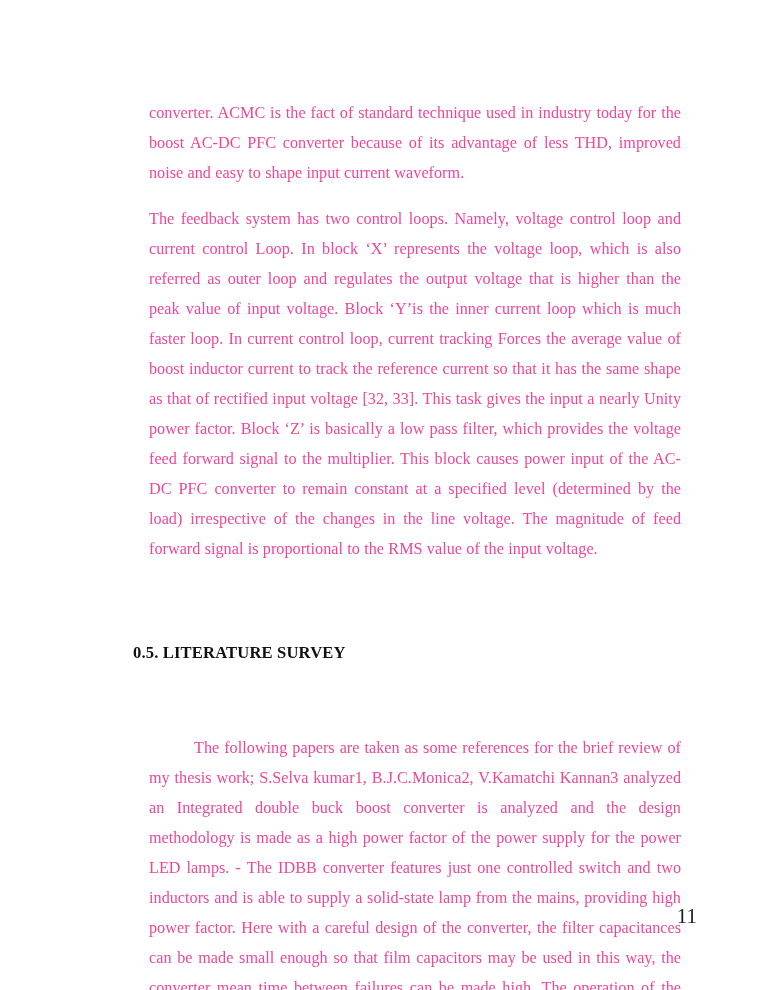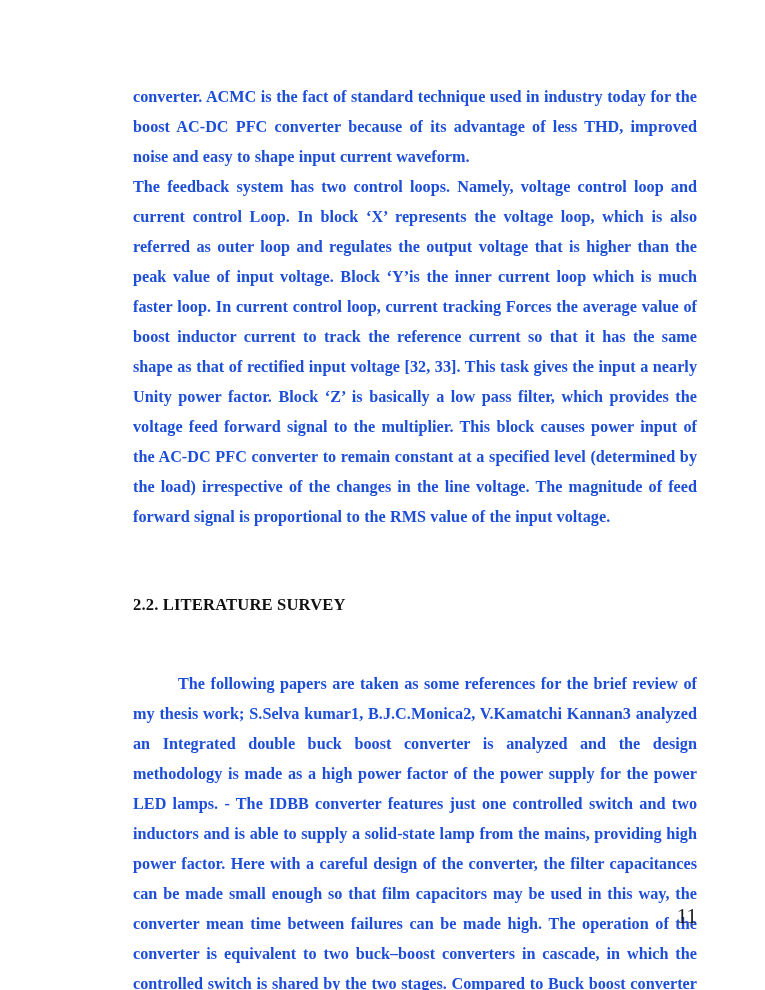--- a/index.html
+++ b/index.html
@@ -19,29 +19,28 @@
     overflow: hidden;
     box-sizing: border-box;
   }
   .content {
     position: absolute;
     left: 133px;
     top: 82px;
     width: 564px;
   }
   .para {
-    margin: 0;
+    margin: 16px;
     font-size: 16.2px;
     line-height: 30px;
-    color: #1d4ed8;
+    color: #ec4899;
     text-align: justify;
     text-justify: inter-word;
     letter-spacing: 0.02px;
     word-spacing: 0.2px;
-    font-weight: bold;
   }
   .para.indented {
     text-indent: 45px;
   }
   .heading {
     margin: 0;
     font-size: 16.6px;
     line-height: 30px;
     font-weight: bold;
     color: #111111;
@@ -71,21 +70,21 @@
 <div class="page">
 
   <div class="content">
 
     <p class="para">converter. ACMC is the fact of standard technique used in industry today for the boost AC-DC PFC converter because of its advantage of less THD, improved noise and easy to shape input current waveform.</p>
 
     <p class="para">The feedback system has two control loops. Namely, voltage control loop and current control Loop. In block ‘X’ represents the voltage loop, which is also referred as outer loop and regulates the output voltage that is higher than the peak value of input voltage. Block ‘Y’is the inner current loop which is much faster loop. In current control loop, current tracking Forces the average value of boost inductor current to track the reference current so that it has the same shape as that of rectified input voltage [32, 33]. This task gives the input a nearly Unity power factor. Block ‘Z’ is basically a low pass filter, which provides the voltage feed forward signal to the multiplier. This block causes power input of the AC-DC PFC converter to remain constant at a specified level (determined by the load) irrespective of the changes in the line voltage. The magnitude of feed forward signal is proportional to the RMS value of the input voltage.</p>
 
     <div class="gap-before-heading"></div>
 
-    <h2 class="heading">2.2. LITERATURE SURVEY</h2>
+    <h2 class="heading">0.5. LITERATURE SURVEY</h2>
 
     <div class="gap-after-heading"></div>
 
     <p class="para indented">The following papers are taken as some references for the brief review of my thesis work; S.Selva kumar1, B.J.C.Monica2, V.Kamatchi Kannan3 analyzed an Integrated double buck boost converter is analyzed and the design methodology is made as a high power factor of the power supply for the power LED lamps. - The IDBB converter features just one controlled switch and two inductors and is able to supply a solid-state lamp from the mains, providing high power factor. Here with a careful design of the converter, the filter capacitances can be made small enough so that film capacitors may be used in this way, the converter mean time between failures can be made high. The operation of the converter is equivalent to two buck–boost converters in cascade, in which the controlled switch is shared by the two stages. Compared to Buck boost converter this IDBB will provide high input power factor, reduced ripple current. Thus, the proposed converter includes two inductors, two capacitors, three diodes, and one ground-referenced controlled switch, featuring affordable low cost and good reliability for this kind of applications.</p>
 
   </div>
 
   <div class="page-number">11</div>
 
 </div>

